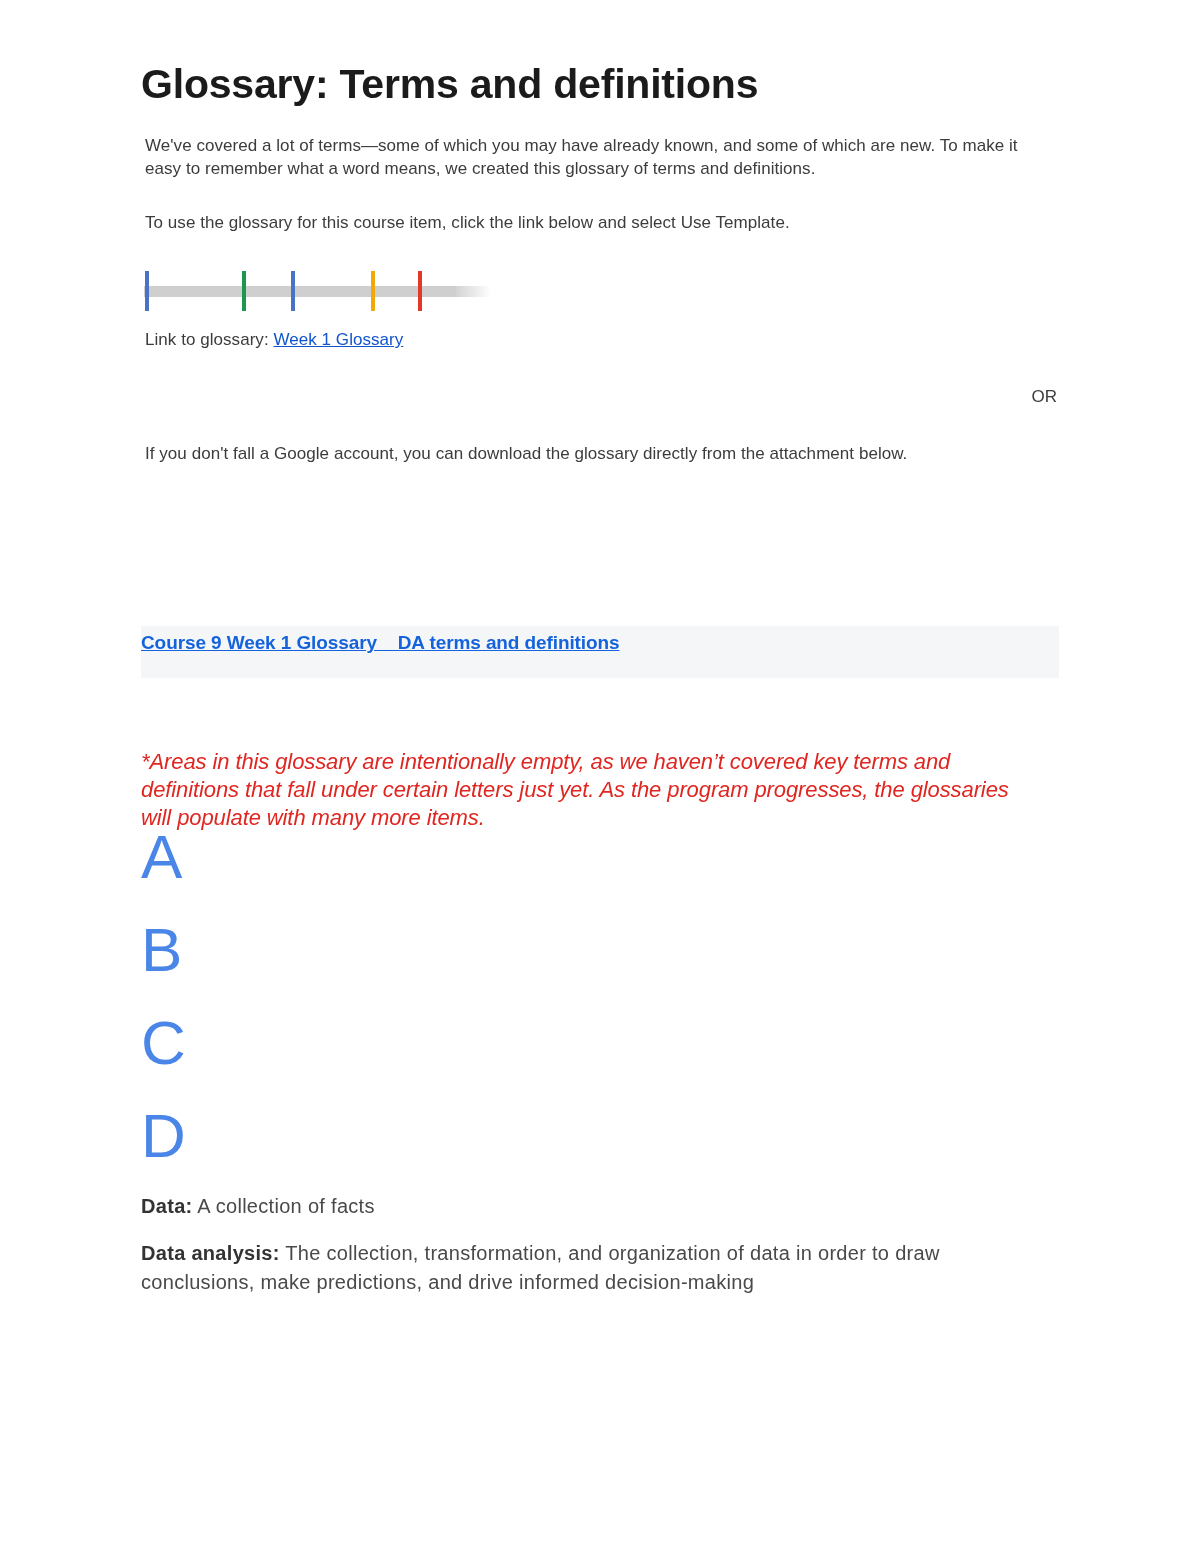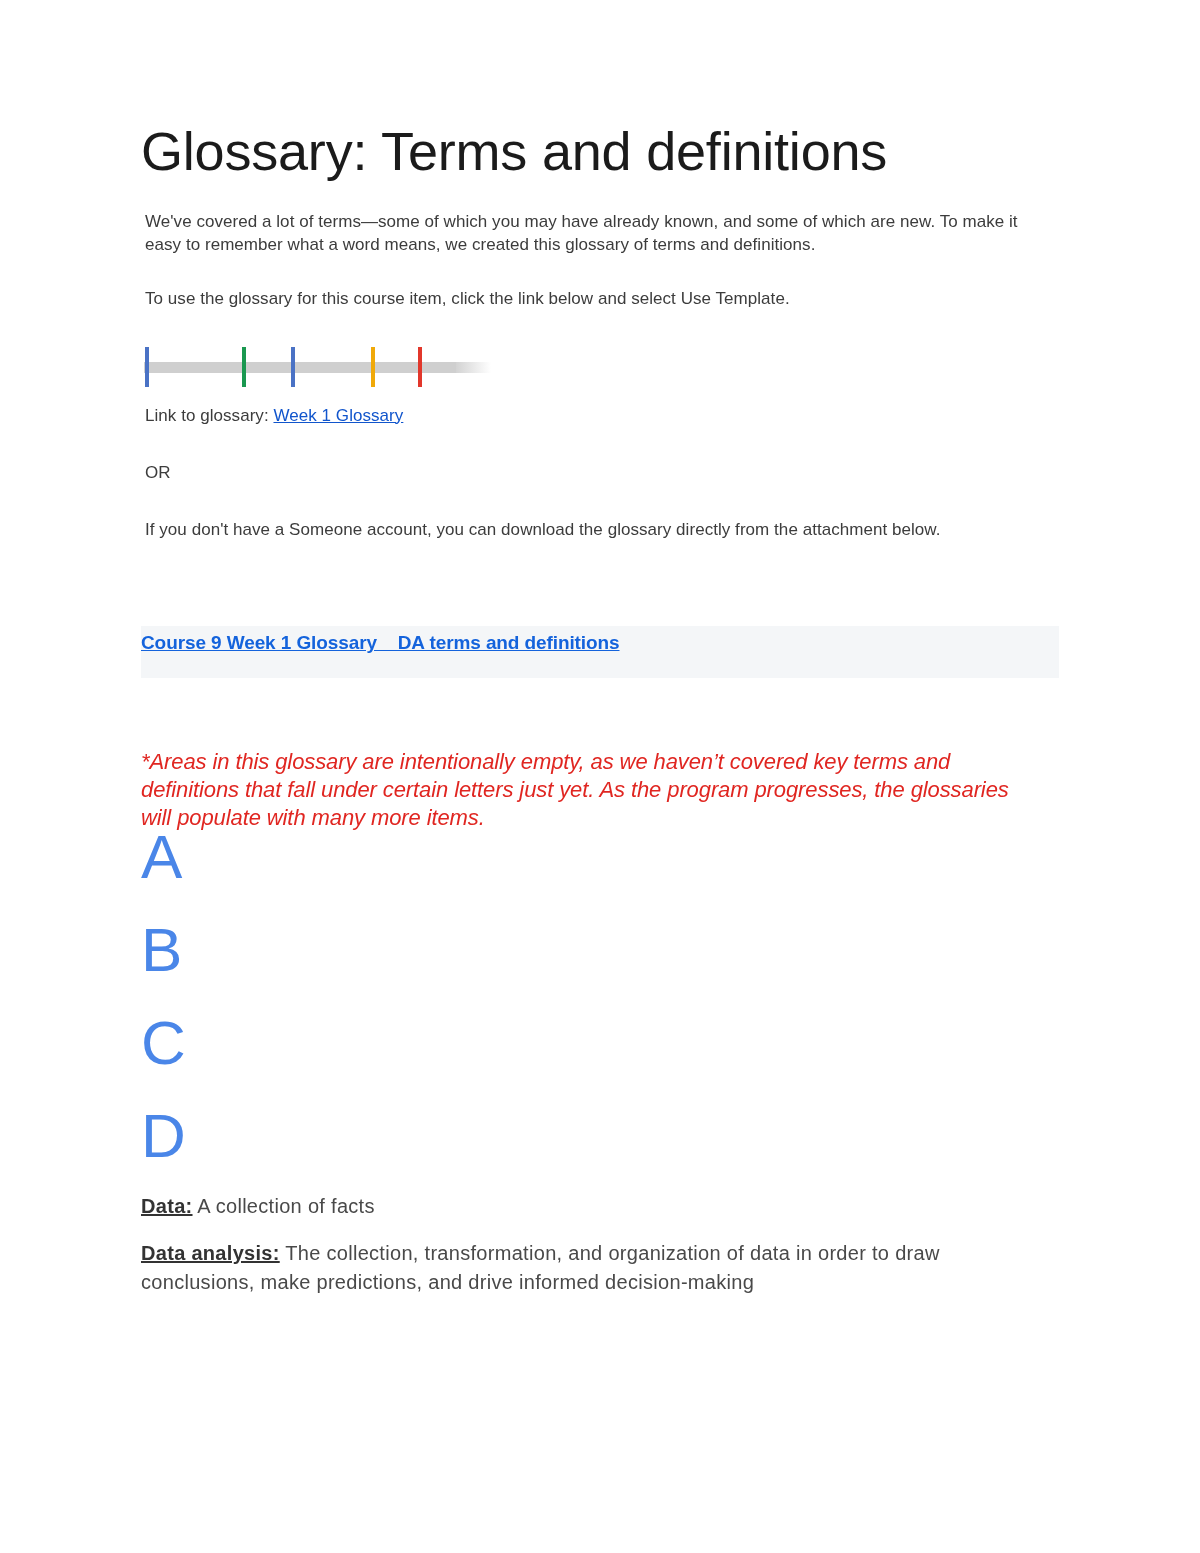--- a/index.html
+++ b/index.html
@@ -20,41 +20,41 @@
 
   .content {
     position: absolute;
     left: 141px;
     top: 0;
     width: 920px;
   }
 
   
   .doc-title {
-    font-size: 54px;
+    font-size: 41px;
     line-height: 1.18;
-    font-weight: 400;
+    font-weight: 700;
     color: #1b1b1b;
     letter-spacing: -0.2px;
     margin: 0;
-    padding-top: 120px;
+    padding-top: 60px;
   }
 
   
   .para {
     font-size: 17px;
     line-height: 23px;
     color: #3c3c3c;
     margin: 4px;
     letter-spacing: 0.05px;
   }
 
   .para-intro { padding-top: 22px; width: 900px; }
   .para-usetemplate { padding-top: 27px; }
-  .para-or { padding-top: 30px; }
+  .para-or { padding-top: 30px; text-align: right; }
   .para-noaccount { padding-top: 30px; width: 890px; }
   .para-link { padding-top: 8px; }
 
   
   .divider-wrap {
     position: relative;
     height: 52px;
     margin-top: 30px;
     width: 460px;
   }
@@ -154,21 +154,20 @@
   .def {
     font-size: 20px;
     line-height: 29px;
     color: #494949;
     margin: 0 0 18px 0;
     letter-spacing: 0.3px;
   }
   .def .term {
     font-weight: bold;
     color: #333333;
-    text-decoration: underline;
   }
 </style>
 </head>
 <body>
 
 <div class="page">
 
   <div class="content">
 
     <h1 class="doc-title">Glossary: Terms and definitions</h1>
@@ -184,21 +183,21 @@
       <div class="tick" style="left:101px;background:#1a9850;"></div>
       <div class="tick" style="left:150px;background:#4a72c4;"></div>
       <div class="tick" style="left:230px;background:#f0a90a;"></div>
       <div class="tick" style="left:277px;background:#e2372b;"></div>
     </div>
 
     <p class="para para-link"><span>Link to glossary: </span><a class="inline-link" href="#">Week 1 Glossary</a></p>
 
     <p class="para para-or">OR</p>
 
-    <p class="para para-noaccount">If you don't have a Someone account, you can download the glossary directly from the attachment below.</p>
+    <p class="para para-noaccount">If you don't fall a Google account, you can download the glossary directly from the attachment below.</p>
 
   </div>
 
   <div class="attachment-band"></div>
   <a class="attachment-link" href="#">Course 9 Week 1 Glossary _ DA terms and definitions</a>
 
   <p class="note-red">*Areas in this glossary are intentionally empty, as we haven’t covered key terms and definitions that fall under certain letters just yet.  As the program progresses, the glossaries will populate with many more items.</p>
 
   <div class="letter-list">
     <div class="letter">A</div>

